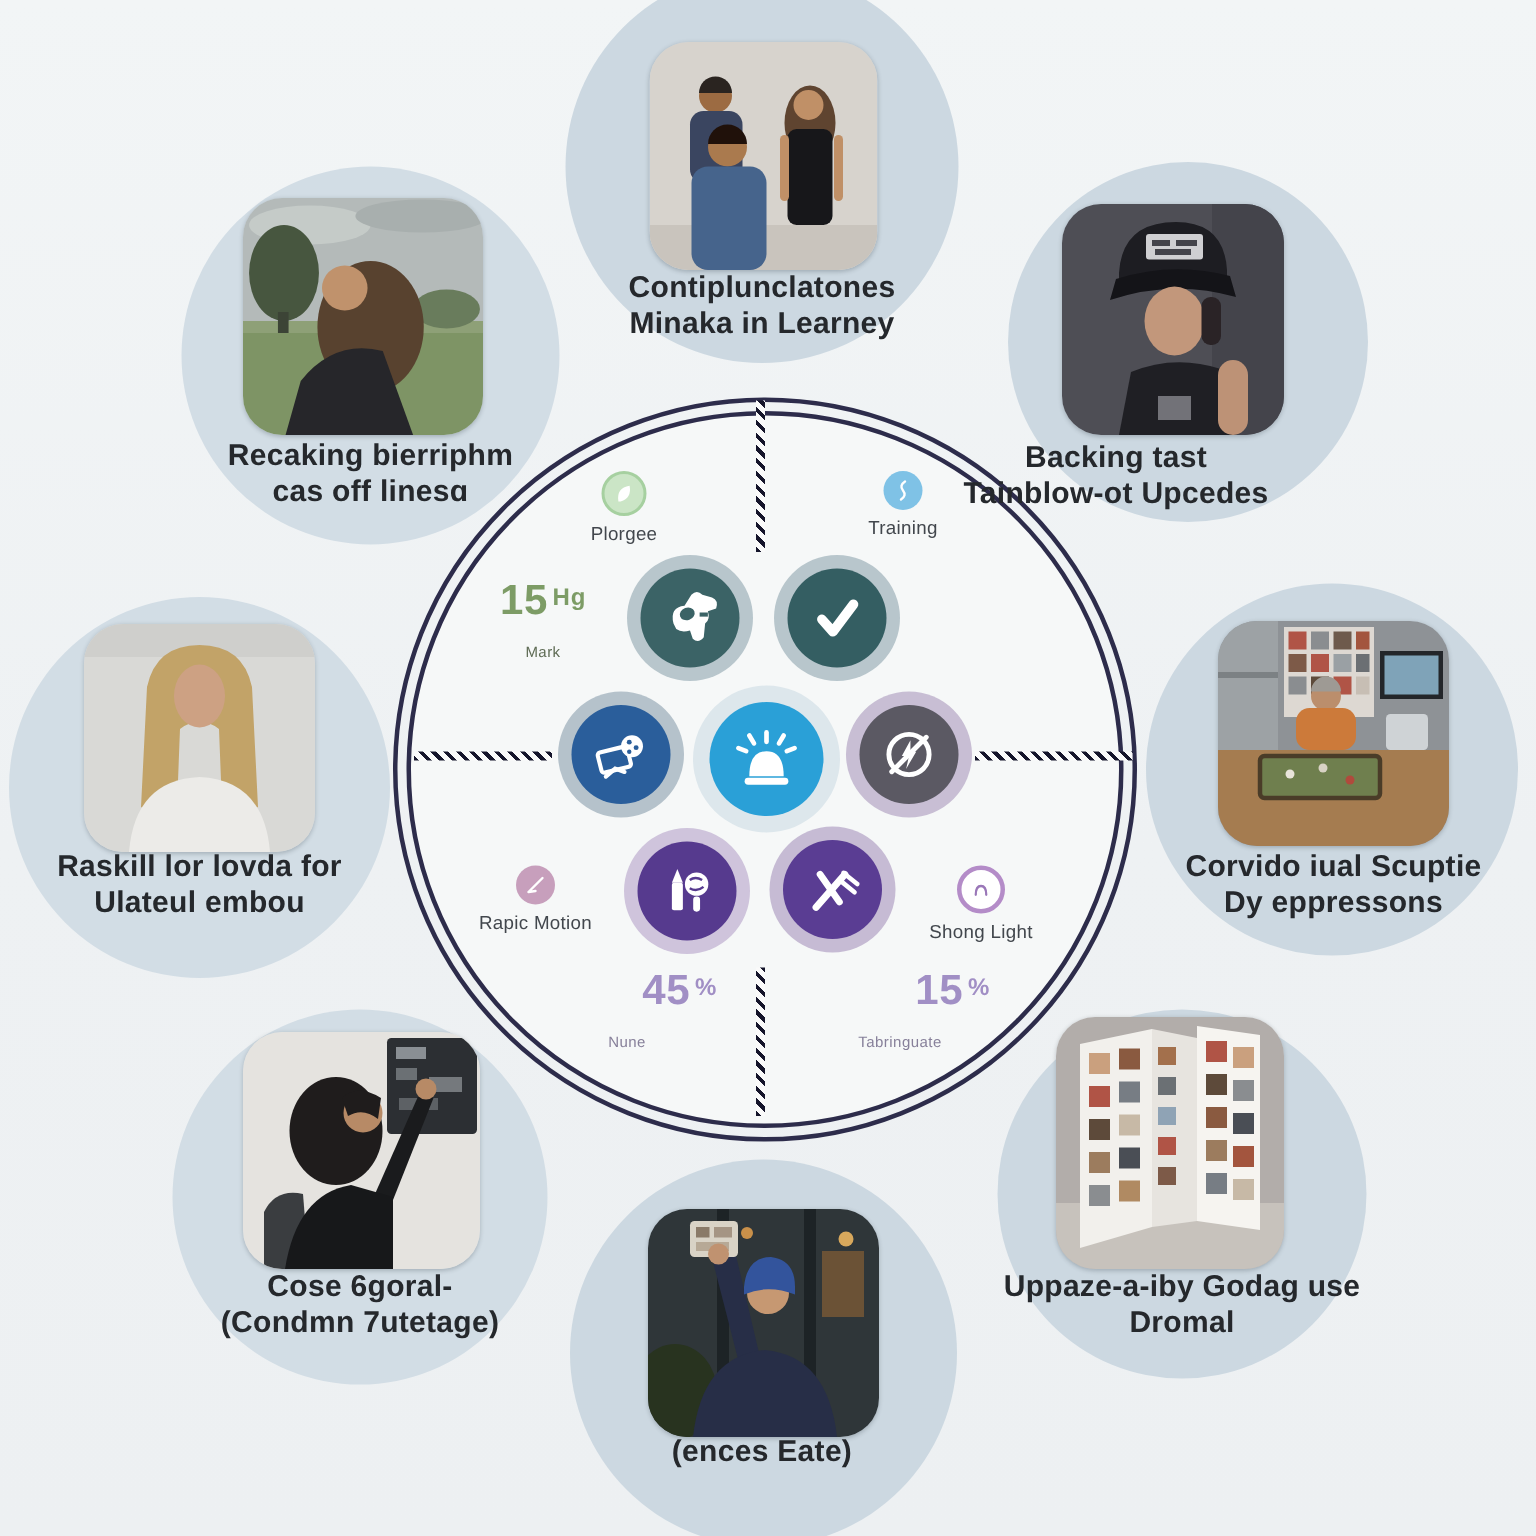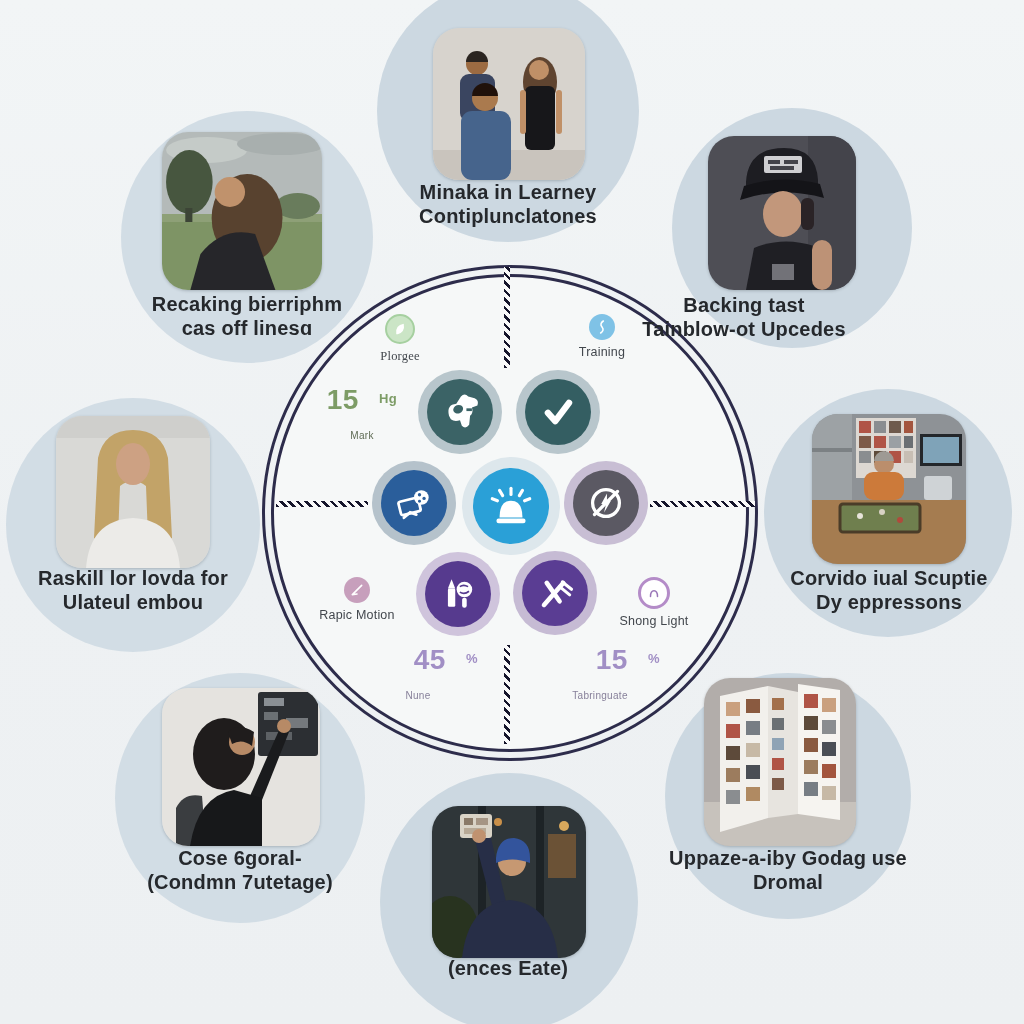--- a/index.html
+++ b/index.html
@@ -23,21 +23,21 @@
 
   
   .micon{position:absolute;border-radius:50%;display:flex;align-items:center;justify-content:center;}
   .micore{border-radius:50%;display:flex;align-items:center;justify-content:center;}
   .micore.std{width:66px;height:66px;}
   .micore.big{width:76px;height:76px;}
 
   
   .stat{position:absolute;text-align:center;width:120px;transform:translateX(-50%);}
   .stat .val{font-size:28px;font-weight:600;letter-spacing:.5px;}
-  .stat .unit{font-size:13px;font-weight:600;margin-left:20px;vertical-align:6px;}
+  .stat .unit{font-size:16px;font-weight:600;margin-left:3px;vertical-align:6px;}
   .stat .lbl{font-size:10px;margin-top:14px;letter-spacing:.3px;}
   .stat.green .val,.stat.green .unit{color:#7d9c66;}
   .stat.green .lbl{color:#5f6c55;}
   .stat.purple .val,.stat.purple .unit{color:#a18fc5;text-align:right;}
   .stat.purple .lbl{color:#87809a;}
 
   
   .minor{position:absolute;text-align:center;width:130px;transform:translateX(-50%);}
   .minor .mi{width:26px;height:26px;border-radius:50%;margin:0 auto 5px;display:flex;align-items:center;justify-content:center;}
   .minor .ml{font-size:12.5px;color:#42474d;letter-spacing:.2px;}
@@ -48,21 +48,21 @@
 <div class="stage">
 
   <div class="big-outer"></div>
   <div class="big-inner"></div>
 
   <div class="dash-v" style="left:504px;top:267px;height:101px;"></div>
   <div class="dash-v" style="left:504px;top:645px;height:99px;"></div>
   <div class="dash-h" style="left:276px;top:501px;width:92px;"></div>
   <div class="dash-h" style="left:650px;top:501px;width:105px;"></div>
 
-  <div class="minor" style="left:400px;top:314px;font-family:Liberation Serif, serif;">
+  <div class="minor" style="left:416px;top:314px;">
     <div class="mi" style="background:#cbe5c6;border:2px solid #a6d0a0;">
       <svg width="18" height="18" viewBox="0 0 24 24">
           <path d="M7,19 Q5,7 17,5 Q19,16 9,19 Z" fill="#ffffff"></path>
         </svg>
     </div>
     <div class="ml">Plorgee</div>
   </div>
 
   <div class="minor" style="left:602px;top:314px;">
     <div class="mi" style="background:#7fc2e6;">
@@ -200,22 +200,22 @@
       <circle cx="106" cy="42" r="10" fill="#c09067"></circle>
       <rect x="92" y="58" width="30" height="64" rx="6" fill="#17171a"></rect>
       <rect x="87" y="62" width="6" height="44" rx="3" fill="#c09067"></rect>
       <rect x="123" y="62" width="6" height="44" rx="3" fill="#c09067"></rect>
       <circle cx="52" cy="70" r="13" fill="#aa7a4e"></circle>
       <path d="M39,68 a13 13 0 0 1 26,0" fill="#20110a"></path>
       <rect x="28" y="83" width="50" height="69" rx="11" fill="#46648c"></rect>
     </svg>
   </div>
   <div class="caption" style="left:508px;top:180px;">
+    <div>Contiplunclatones</div>
     <div>Minaka in Learney</div>
-    <div>Contiplunclatones</div>
   </div>
 
   <div class="bubble lighter" style="left:121px;top:111px;width:252px;height:252px;"></div>
   <div class="photo" style="left:162px;top:132px;width:160px;height:158px;">
     <svg viewBox="0 0 158 158" preserveAspectRatio="none">
       <rect width="158" height="90" fill="#b4bab9"></rect>
       <ellipse cx="44" cy="18" rx="40" ry="13" fill="#c5cbc8"></ellipse>
       <ellipse cx="118" cy="12" rx="44" ry="11" fill="#a8afae"></ellipse>
       <rect y="82" width="158" height="76" fill="#7e9465"></rect>
       <rect y="82" width="158" height="8" fill="#8ea077"></rect>

